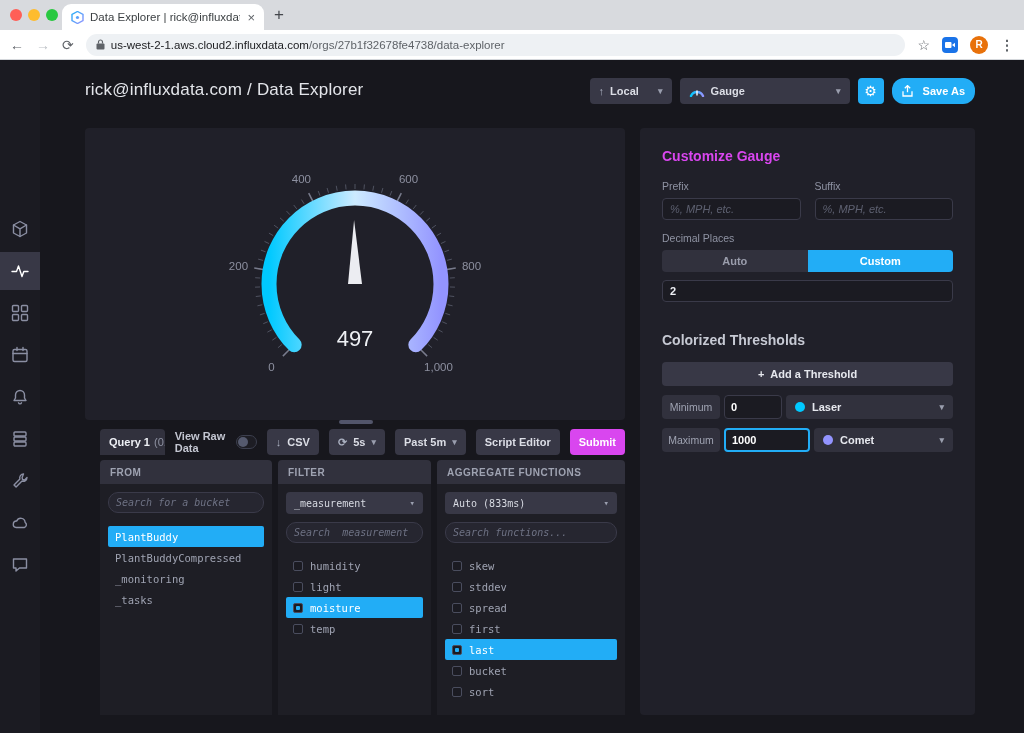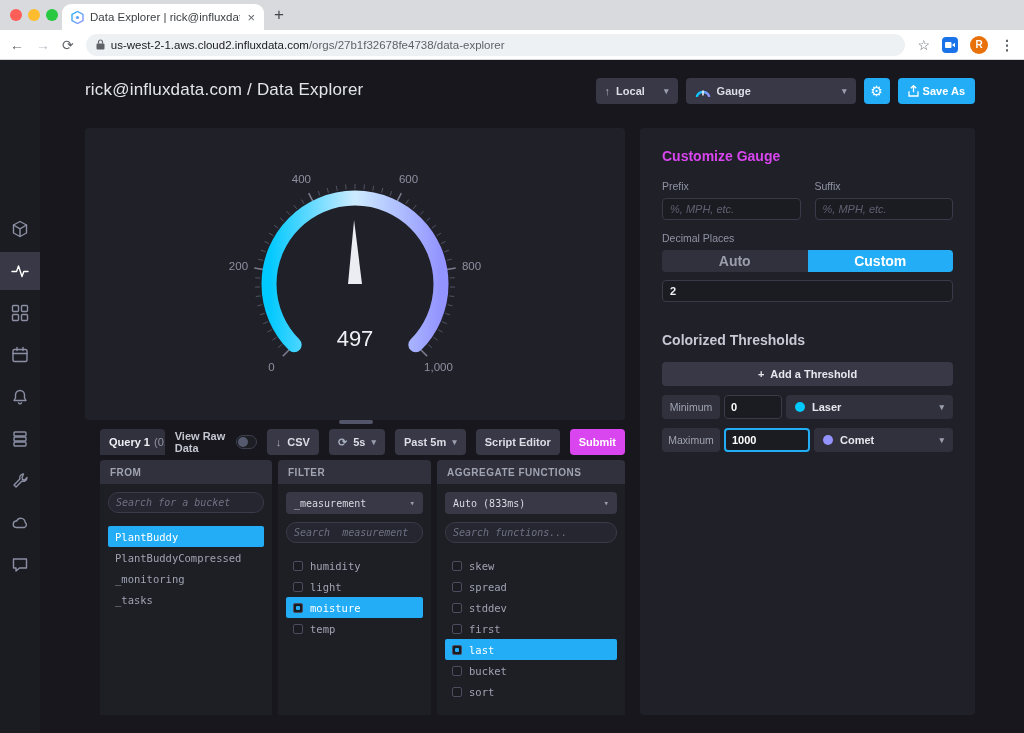--- a/index.html
+++ b/index.html
@@ -31,21 +31,21 @@
   .side-item.active{background:#383846}
   .side-item.active svg{stroke:#fff}
 
   .page-title{left:85px;top:80px;font-size:17px;color:#e3e5ea;letter-spacing:.2px}
   .hdr{top:78px;right:49px;display:flex;gap:8px;align-items:center;position:absolute}
   .dd{height:26px;background:#383846;border-radius:4px;display:flex;align-items:center;gap:6px;padding:0 9px;font-size:11px;font-weight:bold;color:#dcdee6}
   .dd .caret{color:#9a9eae;font-size:9px;margin-left:auto}
   .dd.local{width:82px}.dd.viz{width:170px}
   .icon-muted{color:#aab0c0;font-size:11px}
   .sq-btn{width:26px;height:26px;background:#22ADF6;border-radius:4px;display:flex;align-items:center;justify-content:center;color:#fff;font-size:14px}
-  .saveas{height:26px;background:#22ADF6;border-radius:4px;display:flex;align-items:center;gap:4px;padding:0 10px;font-size:11px;font-weight:bold;color:#fff}
+  .saveas{height:26px;background:#22ADF6;border-radius:12px;display:flex;align-items:center;gap:10px;padding:0 10px;font-size:11px;font-weight:bold;color:#fff}
 
   
   .gauge-panel{left:85px;top:128px;width:540px;height:292px;background:#202029;border-radius:4px;display:flex;align-items:center;justify-content:center}
   .resize-handle{left:339px;top:420px;width:34px;height:4px;border-radius:2px;background:#52556a}
 
   
   .qtoolbar{left:100px;top:429px;width:525px;height:26px;display:flex;align-items:center;gap:10px}
   .qtab{height:26px;background:#31313d;border-radius:4px 4px 0 0;display:flex;align-items:center;padding:0 9px;font-size:11px;font-weight:bold;color:#eef0f5;white-space:nowrap;max-width:96px;overflow:hidden}
   .qtab .suffix{color:#8f93a3;font-weight:normal;margin-left:4px}
   .raw{display:flex;align-items:center;gap:7px;font-size:11px;font-weight:bold;color:#c3c6d1}
@@ -74,21 +74,21 @@
   
   .customize{left:640px;top:128px;width:335px;height:587px;background:#202029;border-radius:4px;padding:20px 22px}
   .cz-title{font-size:14px;color:#d946ef;font-weight:bold;margin-bottom:16px}
   .two-col{display:flex;gap:14px}
   .field{flex:1}
   .flabel{font-size:10.5px;color:#8f93a3;margin-bottom:6px}
   .cinput{width:100%;height:22px;background:#1b1b22;border:1px solid #3a3a49;border-radius:4px;color:#eef0f5;font-size:11px;padding:0 7px;outline:none}
   .cinput::placeholder{color:#5d6070;font-style:italic}
   .mt12{margin-top:12px}
   .segment{display:flex;height:22px;border-radius:4px;overflow:hidden;margin-top:6px}
-  .seg{flex:1;display:flex;align-items:center;justify-content:center;font-size:14px;font-weight:bold}
+  .seg{flex:1;display:flex;align-items:center;justify-content:center;font-size:11px;font-weight:bold}
   .seg.auto{background:#31313d;color:#9a9dac}
   .seg.custom{background:#22ADF6;color:#fff}
   .decimal-input{margin-top:8px;font-weight:bold}
   .cz-sub{font-size:14px;color:#c6c9d3;font-weight:bold;margin-top:30px}
   .add-threshold{height:24px;background:#383846;border-radius:4px;display:flex;align-items:center;justify-content:center;gap:6px;font-size:11px;font-weight:bold;color:#e6e8ee;margin-top:14px}
   .trow{display:flex;align-items:center;margin-top:9px;gap:4px}
   .tlabel{flex:0 0 58px;height:24px;background:#31313d;border-radius:4px;display:flex;align-items:center;justify-content:center;font-size:10.5px;color:#9fa3b2}
   .tinput{height:24px;background:#1b1b22;border:1px solid #3a3a49;border-radius:4px;color:#fff;font-size:11px;font-weight:bold;padding:0 6px;outline:none}
   .tinput.min{width:58px}
   .tinput.max{width:86px;border:2px solid #22ADF6}
@@ -416,26 +416,26 @@
       <input class="bsearch" placeholder="Search functions..." style="">
       <div class="blist" style="margin-top:12px">
 
           <div class="brow">
             <span class="cb"></span>
             <span>skew</span>
           </div>
 
           <div class="brow">
             <span class="cb"></span>
+            <span>stddev</span>
+          </div>
+
+          <div class="brow">
+            <span class="cb"></span>
             <span>spread</span>
-          </div>
-
-          <div class="brow">
-            <span class="cb"></span>
-            <span>stddev</span>
           </div>
 
           <div class="brow">
             <span class="cb"></span>
             <span>first</span>
           </div>
 
           <div class="brow selected">
             <span class="cb"></span>
             <span>last</span>

